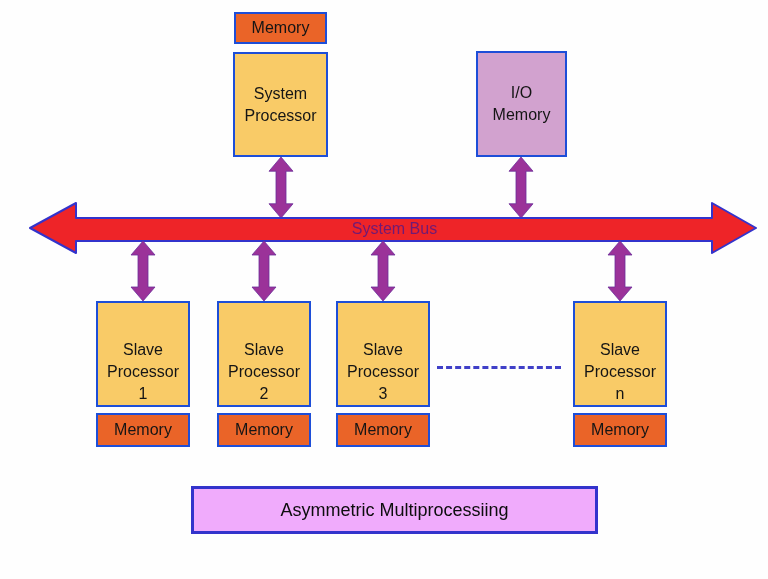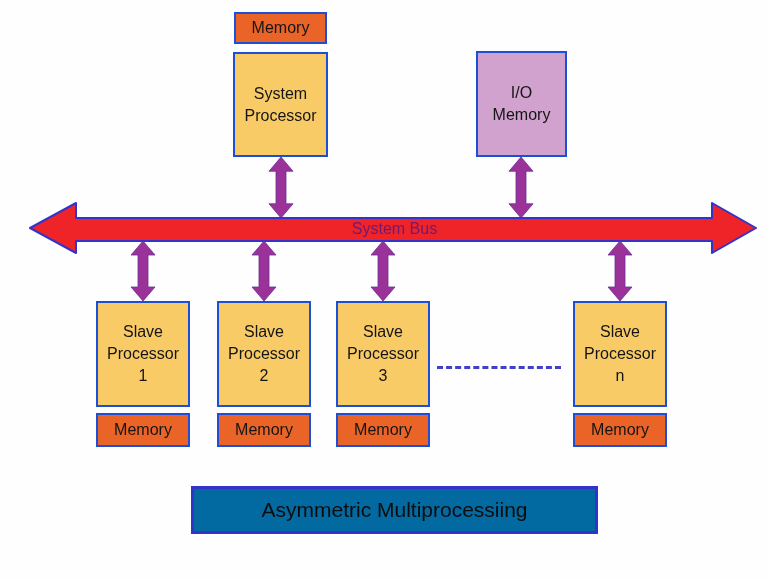--- a/index.html
+++ b/index.html
@@ -11,29 +11,29 @@
   .box{
     position:absolute;border:2px solid #1d4ed8;display:flex;flex-direction:column;
     align-items:center;justify-content:center;text-align:center;
     font-size:16px;line-height:22px;
   }
   .memory-box{background:#ea6428;}
   .proc-box{background:#f9cb67;}
   .io-box{background:#d2a2cf;}
   .title-box{
     position:absolute;left:191px;top:486px;width:407px;height:48px;
-    background:#0369a1;border:3px solid #3333cc;display:flex;align-items:center;
-    justify-content:center;font-size:21px;color:#0d0d0d;
+    background:#f0abfc;border:3px solid #3333cc;display:flex;align-items:center;
+    justify-content:center;font-size:18px;color:#0d0d0d;
   }
   
   .master-memory{left:234px;top:12px;width:93px;height:32px;}
   .master-proc{left:233px;top:52px;width:95px;height:105px;}
   .io-devices{left:476px;top:51px;width:91px;height:106px;}
   
-  .slave-proc{top:301px;width:94px;height:106px;}
+  .slave-proc{top:301px;width:94px;height:106px;justify-content:flex-end;}
   .slave-mem{top:413px;width:94px;height:34px;}
   .s1{left:96px;} .s2{left:217px;} .s3{left:336px;} .sn{left:573px;}
   
   .v-arrow{position:absolute;width:26px;}
   .va-master{left:268px;top:157px;height:61px;}
   .va-io{left:508px;top:157px;height:61px;}
   .va-s1{left:130px;top:241px;height:60px;}
   .va-s2{left:251px;top:241px;height:60px;}
   .va-s3{left:370px;top:241px;height:60px;}
   .va-sn{left:607px;top:241px;height:60px;}

